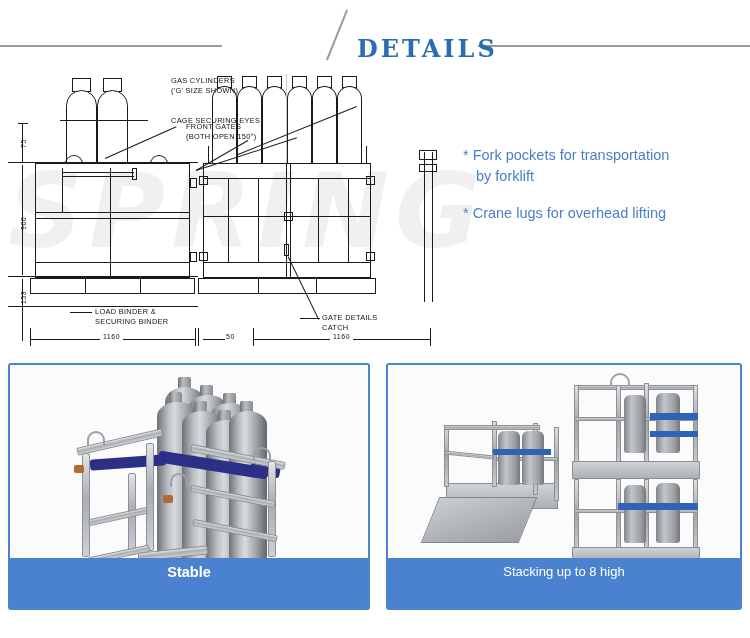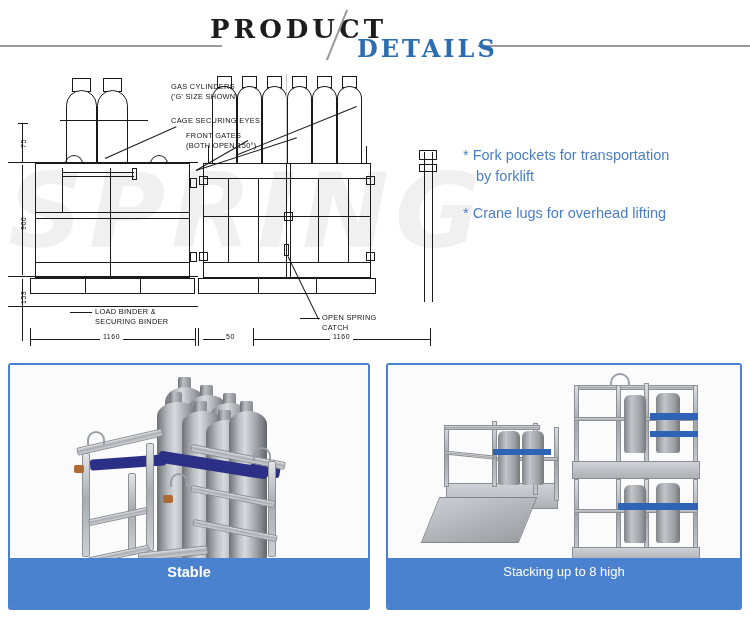--- a/index.html
+++ b/index.html
@@ -117,21 +117,20 @@
   .pdeck{position:absolute;background:linear-gradient(180deg,#cfd2d6,#adb1b6);border:1px solid #8a8e93;box-sizing:border-box;}
 </style>
 </head>
 <body>
 
 <div id="page">
 
   <div class="header">
     <div class="hdr-rule left"></div>
     <div class="hdr-rule right"></div>
-    <div class="hdr-product">PRODUCT</div>
     <div class="hdr-slash"></div>
     <div class="hdr-details">DETAILS</div>
   </div>
 
   <div class="wm wm-top">SPRING</div>
 
   <div class="drawing">
 
     <div>
       <div class="cap" style="left:72px;  top:12px; width:19px;height:14px;"></div>
@@ -202,37 +201,37 @@
 
     <div class="lead" style="left:105px;top:92px;width:78px;transform:rotate(-24deg);"></div>
     <div class="lead" style="left:60px;top:54px;width:88px;"></div>
     <div class="lead" style="left:238px;top:88px;width:128px;transform:rotate(-22deg);"></div>
     <div class="lead" style="left:196px;top:104px;width:60px;transform:rotate(-30deg);"></div>
     <div class="lead" style="left:196px;top:104px;width:106px;transform:rotate(-18deg);"></div>
     <div class="lead" style="left:70px;top:246px;width:22px;"></div>
     <div class="lead" style="left:288px;top:190px;width:70px;transform:rotate(64deg);"></div>
     <div class="lead" style="left:300px;top:252px;width:20px;"></div>
 
-    <div class="anno" style="left:171px;top:16px;">
+    <div class="anno" style="left:171px;top:10px;">
       <div>GAS CYLINDERS</div>
       <div>('G' SIZE SHOWN)</div>
     </div>
     <div class="anno" style="left:171px;top:50px;">
       <div>CAGE SECURING EYES</div>
     </div>
-    <div class="anno" style="left:186px;top:65px;">
+    <div class="anno" style="left:186px;top:56px;">
       <div>FRONT GATES</div>
       <div>(BOTH OPEN 150°)</div>
     </div>
     <div class="anno" style="left:95px;top:241px;">
       <div>LOAD BINDER &amp;</div>
       <div>SECURING BINDER</div>
     </div>
     <div class="anno" style="left:322px;top:247px;">
-      <div>OPEN SPRING</div>
+      <div>GATE DETAILS</div>
       <div>CATCH</div>
     </div>
 
     <div class="tline tv" style="left:22px;top:58px;height:38px;"></div>
     <div class="tline th" style="left:18px;top:57px;width:10px;"></div>
     <div class="tline th" style="left:8px; top:96px;width:190px;"></div>
     <div class="dimtext rot" style="left:20px;top:82px;">75</div>
 
     <div class="tline tv" style="left:22px;top:99px;height:110px;"></div>
     <div class="tline th" style="left:8px; top:210px;width:190px;"></div>

